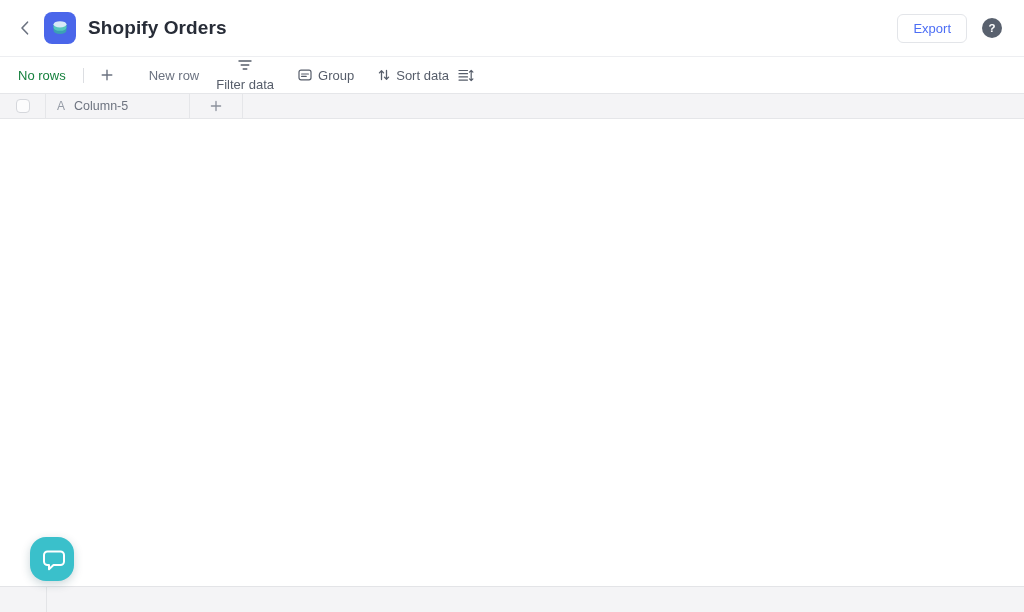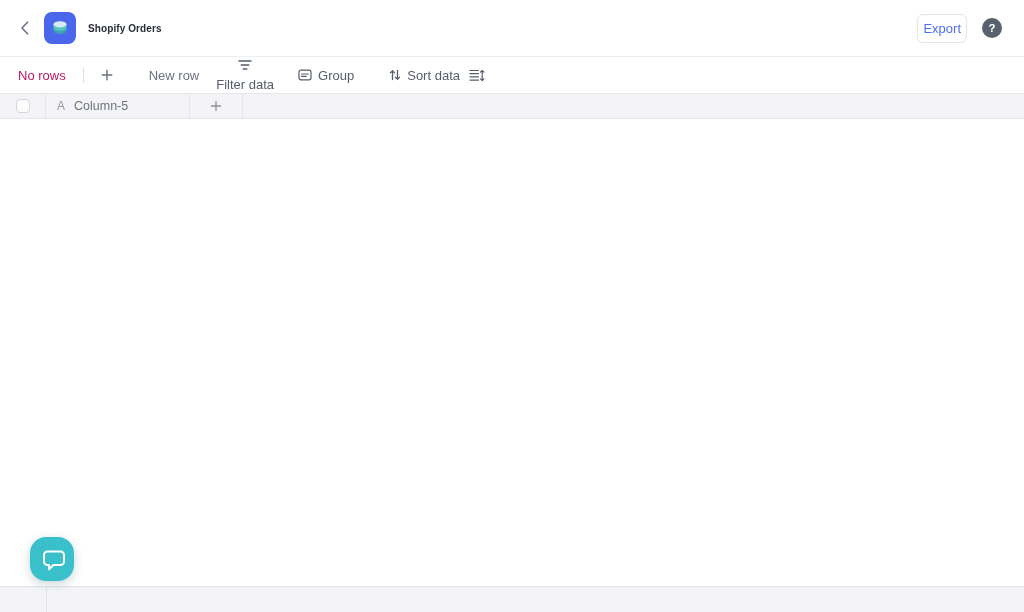--- a/index.html
+++ b/index.html
@@ -19,58 +19,58 @@
   .back-btn {
     width: 22px; height: 28px; background: none; border: none;
     display: flex; align-items: center; justify-content: center;
     cursor: pointer; color: #6b7280; margin-right: 9px;
   }
   .app-icon {
     width: 32px; height: 32px; border-radius: 8px; background: #4a66ea;
     display: flex; align-items: center; justify-content: center;
     margin-right: 12px; flex: 0 0 auto;
   }
-  .page-title { font-size: 10px; font-weight: 700; color: #272c37; letter-spacing: .1px; text-align: center; }
+  .page-title { font-size: 19px; font-weight: 700; color: #272c37; letter-spacing: .1px; text-align: center; }
   .header-spacer { flex: 1; }
   .export-btn {
-    height: 29px; padding: 0 5px; background: #ffffff;
+    height: 29px; padding: 0 15px; background: #ffffff;
     border: 1px solid #e3e5e9; border-radius: 6px;
     color: #4c6ef5; font-size: 13px; font-weight: 500;
     font-family: "Liberation Sans", sans-serif; cursor: pointer;
   }
   .help-btn {
     width: 20px; height: 20px; margin-left: 15px; border: none; border-radius: 50%;
     background: #59616e; color: #ffffff; font-size: 11.5px; font-weight: 700;
     display: flex; align-items: center; justify-content: center;
     font-family: "Liberation Sans", sans-serif; cursor: pointer;
   }
 
   
   .toolbar {
     height: 36px; display: flex; align-items: center;
     padding: 0 18px; background: #ffffff; font-size: 13px;
   }
-  .row-count { color: #be185d; margin-right: 17px; }
+  .row-count { color: #15803d; margin-right: 17px; }
   .v-divider { width: 1px; height: 15px; background: #dcdee2; margin-right: 17px; }
   .tb-btn {
     display: flex; align-items: center; gap: 6px;
     background: none; border: none; padding: 0; cursor: pointer;
     color: #565d6a; font-size: 13px; font-family: "Liberation Sans", sans-serif;
   }
   .tb-btn svg { display: block; }
   .btn-newrow { margin-right: 17px; color: #6b7280; gap: 36px; }
   .pill-hidden {
     display: flex; align-items: center; gap: 7px;
     height: 25px; padding: 0 12px; margin-right: 19px;
     background: #b9f2cf; border: none; border-radius: 6px;
     color: #3c4550; font-size: 13px; font-family: "Liberation Sans", sans-serif;
     cursor: pointer;
   }
   .btn-filter { margin-right: 24px; flex-direction: column; }
-  .btn-group { margin-right: 35px; }
+  .btn-group { margin-right: 24px; }
   .btn-sort  { margin-right: 9px; }
 
   
   .grid-header {
     height: 26px; display: flex; background: #f4f4f6;
     border-top: 1px solid #e5e6e9; border-bottom: 1px solid #e5e6e9;
   }
   .gh-cell {
     display: flex; align-items: center;
     border-right: 1px solid #e5e6e9; height: 100%;

